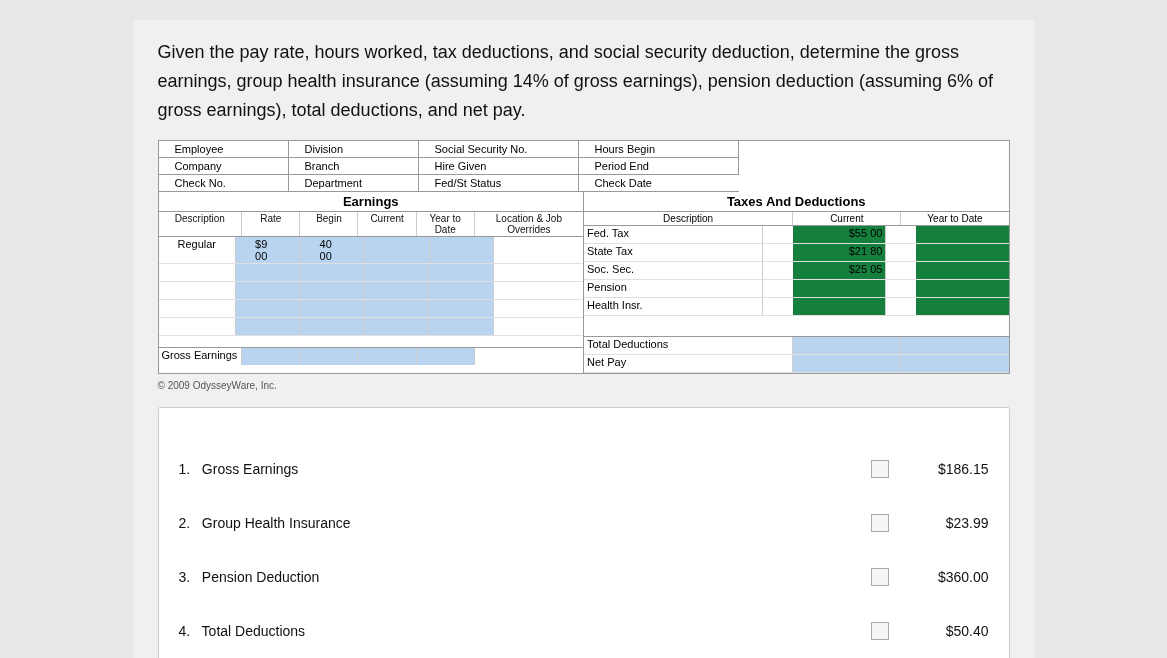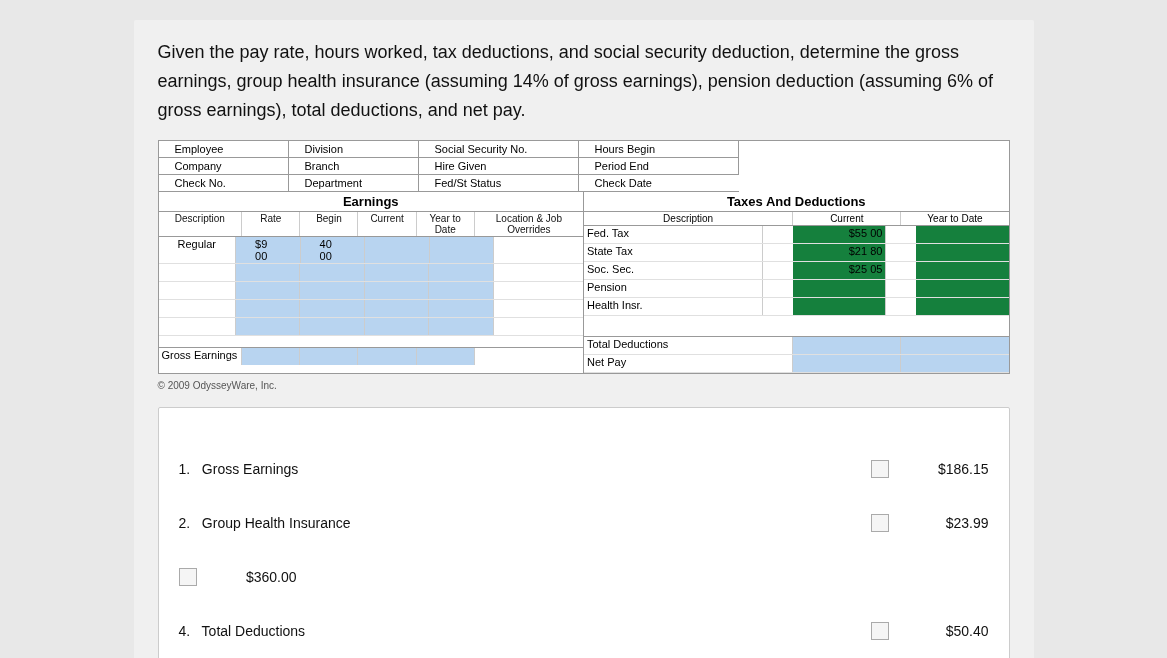--- a/index.html
+++ b/index.html
@@ -346,20 +346,24 @@
     </div>
     <div class="qa-item">
       <span class="qa-label">
         <span>2.</span>&nbsp;&nbsp;
         <span>Group Health Insurance</span>
       </span>
       <div class="qa-answer-box"></div>
       <span class="qa-value">$23.99</span>
     </div>
     <div class="qa-item">
+      <span class="qa-label">
+        <span>3.</span>&nbsp;&nbsp;
+        <span>Pension Deduction</span>
+      </span>
       <div class="qa-answer-box"></div>
       <span class="qa-value">$360.00</span>
     </div>
     <div class="qa-item">
       <span class="qa-label">
         <span>4.</span>&nbsp;&nbsp;
         <span>Total Deductions</span>
       </span>
       <div class="qa-answer-box"></div>
       <span class="qa-value">$50.40</span>

